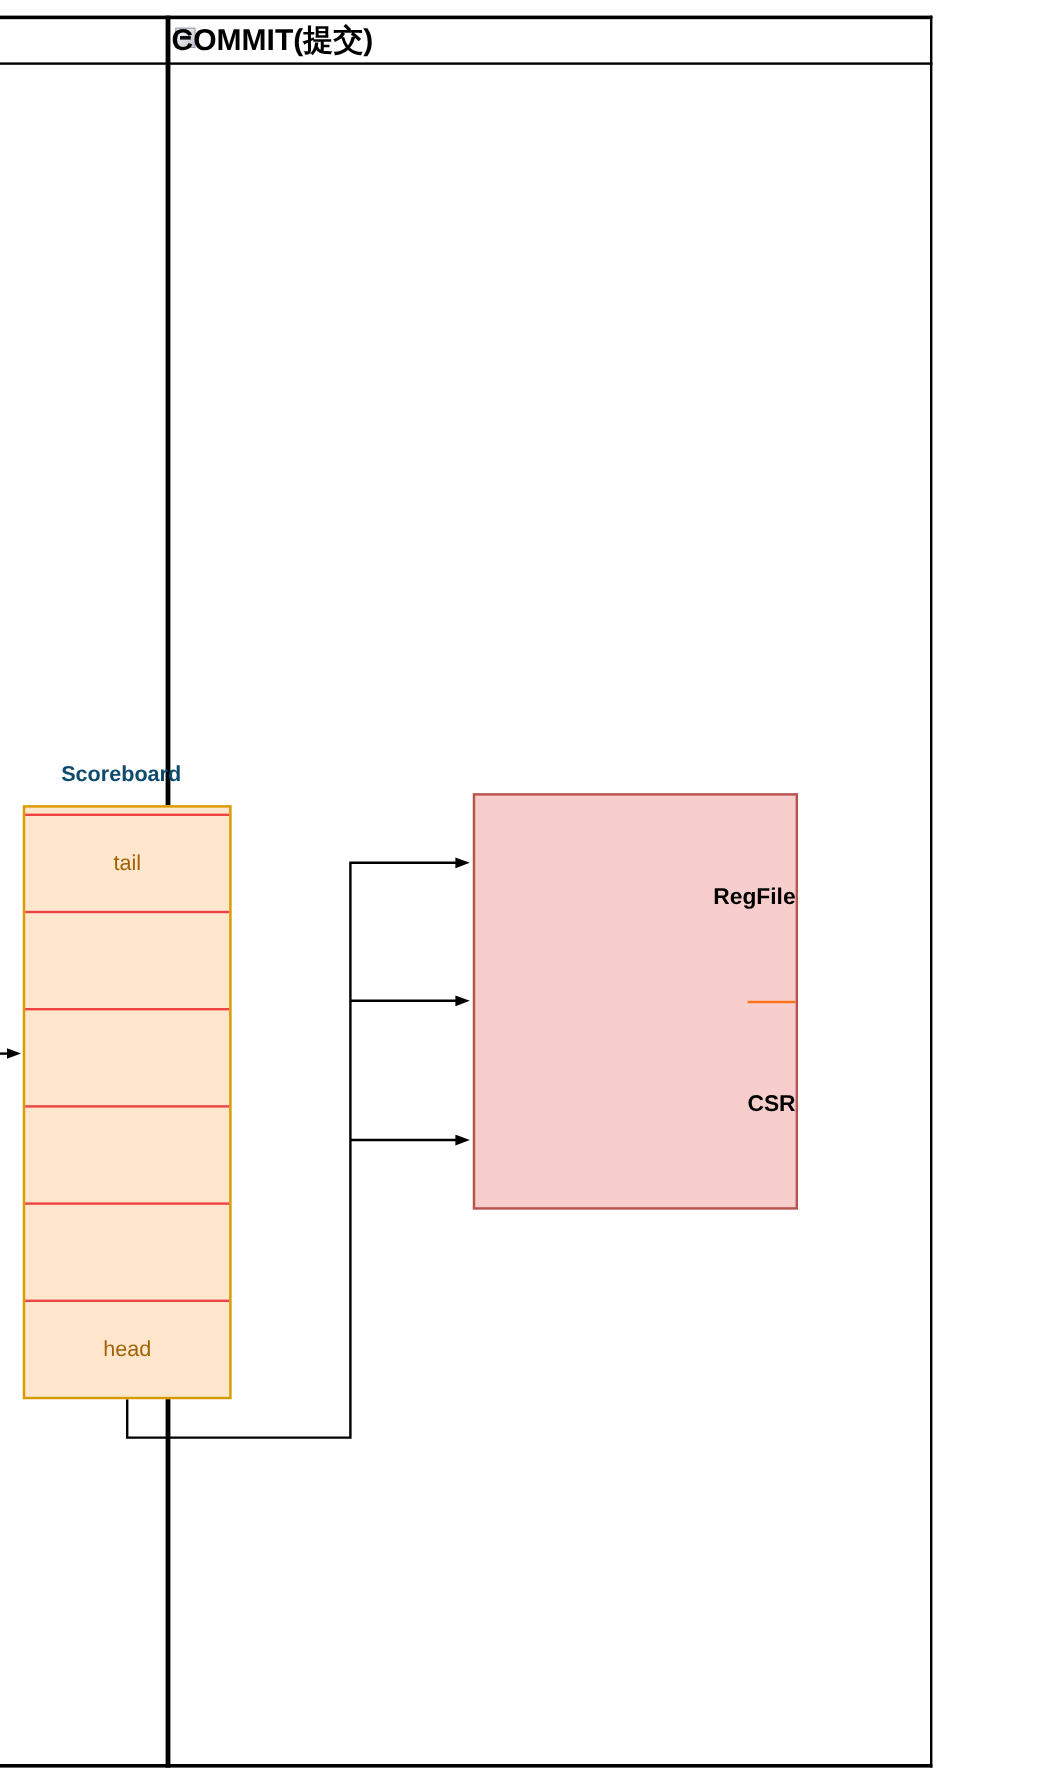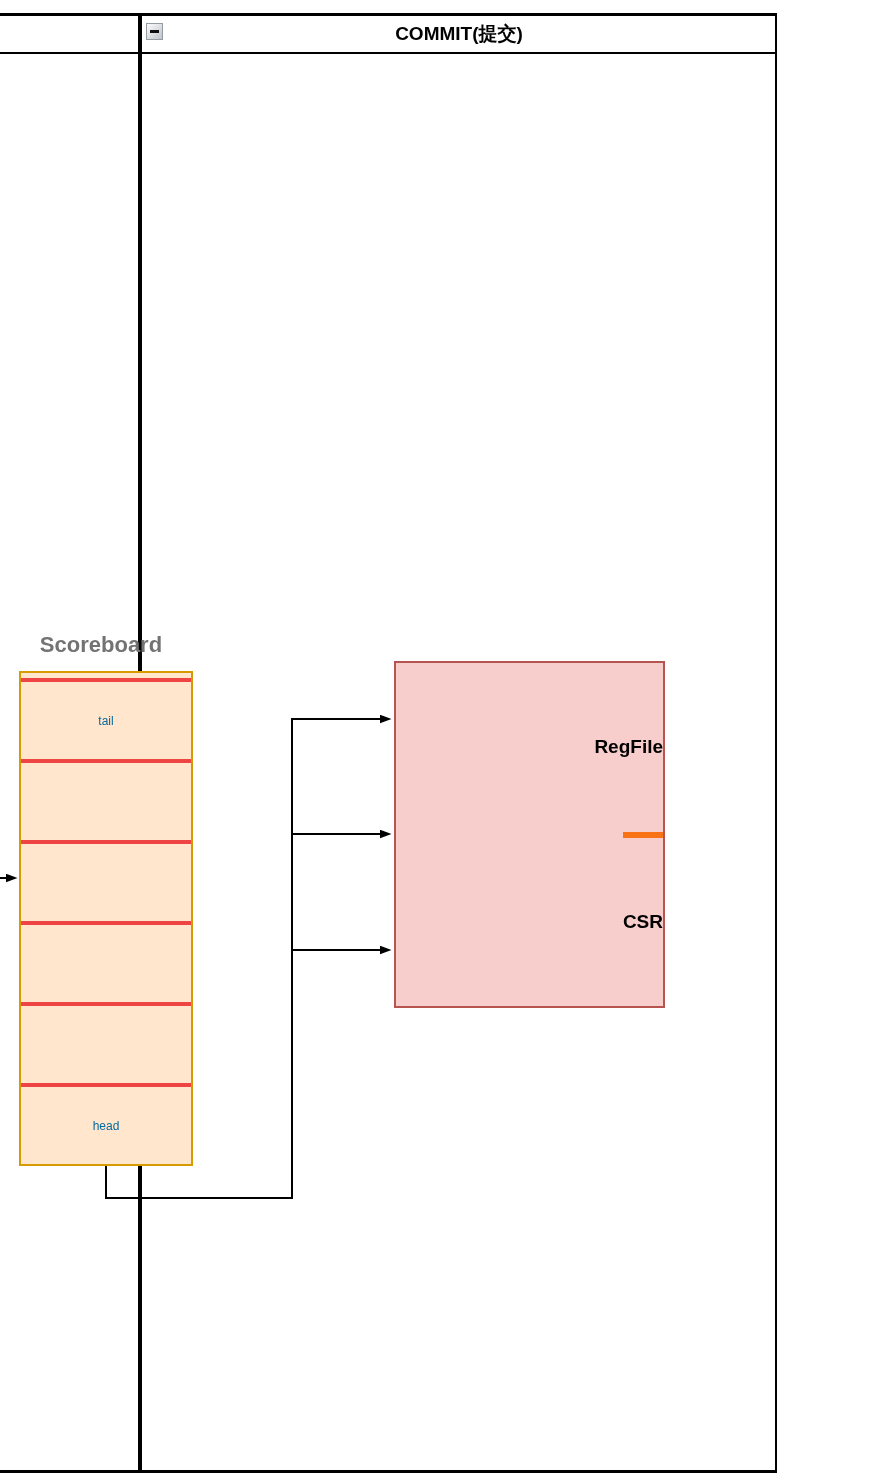--- a/index.html
+++ b/index.html
@@ -26,55 +26,55 @@
     border:1px solid #959ba3;
     box-sizing:border-box;
     display:flex;align-items:center;justify-content:center;
     cursor:pointer;
   }
   .collapse-btn .minus{width:9px;height:3px;background:#0d0d0d;}
 
   
   .lane-title{
     position:absolute;left:143px;top:21px;width:632px;height:26px;
-    text-align:center;font-size:19px;font-weight:700;color:#000;
+    font-size:25px;font-weight:700;color:#000;
     line-height:26px;
   }
 
   
   .scoreboard-label{
     position:absolute;left:11px;top:633px;width:180px;height:24px;
-    text-align:center;font-size:22px;font-weight:700;color:#737373;
+    text-align:center;font-size:18px;font-weight:700;color:#0c4a6e;
     line-height:24px;
   }
   .scoreboard{
     position:absolute;left:19px;top:671px;width:174px;height:495px;
     background:#ffe6cc;border:2px solid #d79b00;box-sizing:border-box;
     padding-top:5px;
     display:flex;flex-direction:column;
   }
   .scoreboard .cell{
     flex:1 1 0;
-    border-top:4px solid #ef4444;
+    border-top:2px solid #ef4444;
     display:flex;align-items:center;justify-content:center;
-    font-size:12px;color:#0369a1;
+    font-size:18px;color:#a16207;
   }
 
   
   .units{
     position:absolute;left:394px;top:661px;width:271px;height:347px;
     background:#f8cecc;border:2.5px solid #b85450;box-sizing:border-box;
     display:flex;flex-direction:column;align-items:flex-end;
   }
   .units .unit{
     flex:1 1 0;
     display:flex;align-items:center;justify-content:center;
     font-size:19px;font-weight:700;color:#000;
   }
-  .units .unit + .unit{border-top:6px solid #f97316;}
+  .units .unit + .unit{border-top:2px solid #f97316;}
 
   
   svg.wires{position:absolute;left:0;top:0;width:876px;height:1484px;}
   svg.wires path.wire{fill:none;stroke:#000;stroke-width:2px;}
 
   
   .writeback-label{
     position:absolute;left:102px;top:1208px;width:204px;height:28px;
     background:#ffffff;text-align:center;font-size:18px;color:#000;
     line-height:28px;

